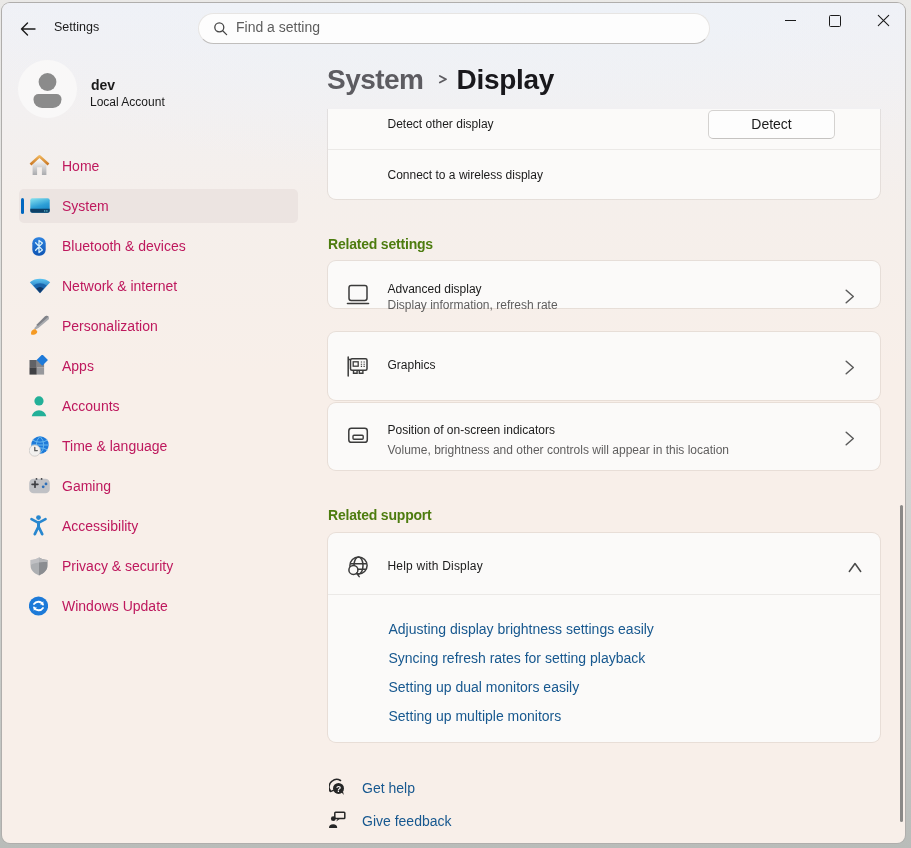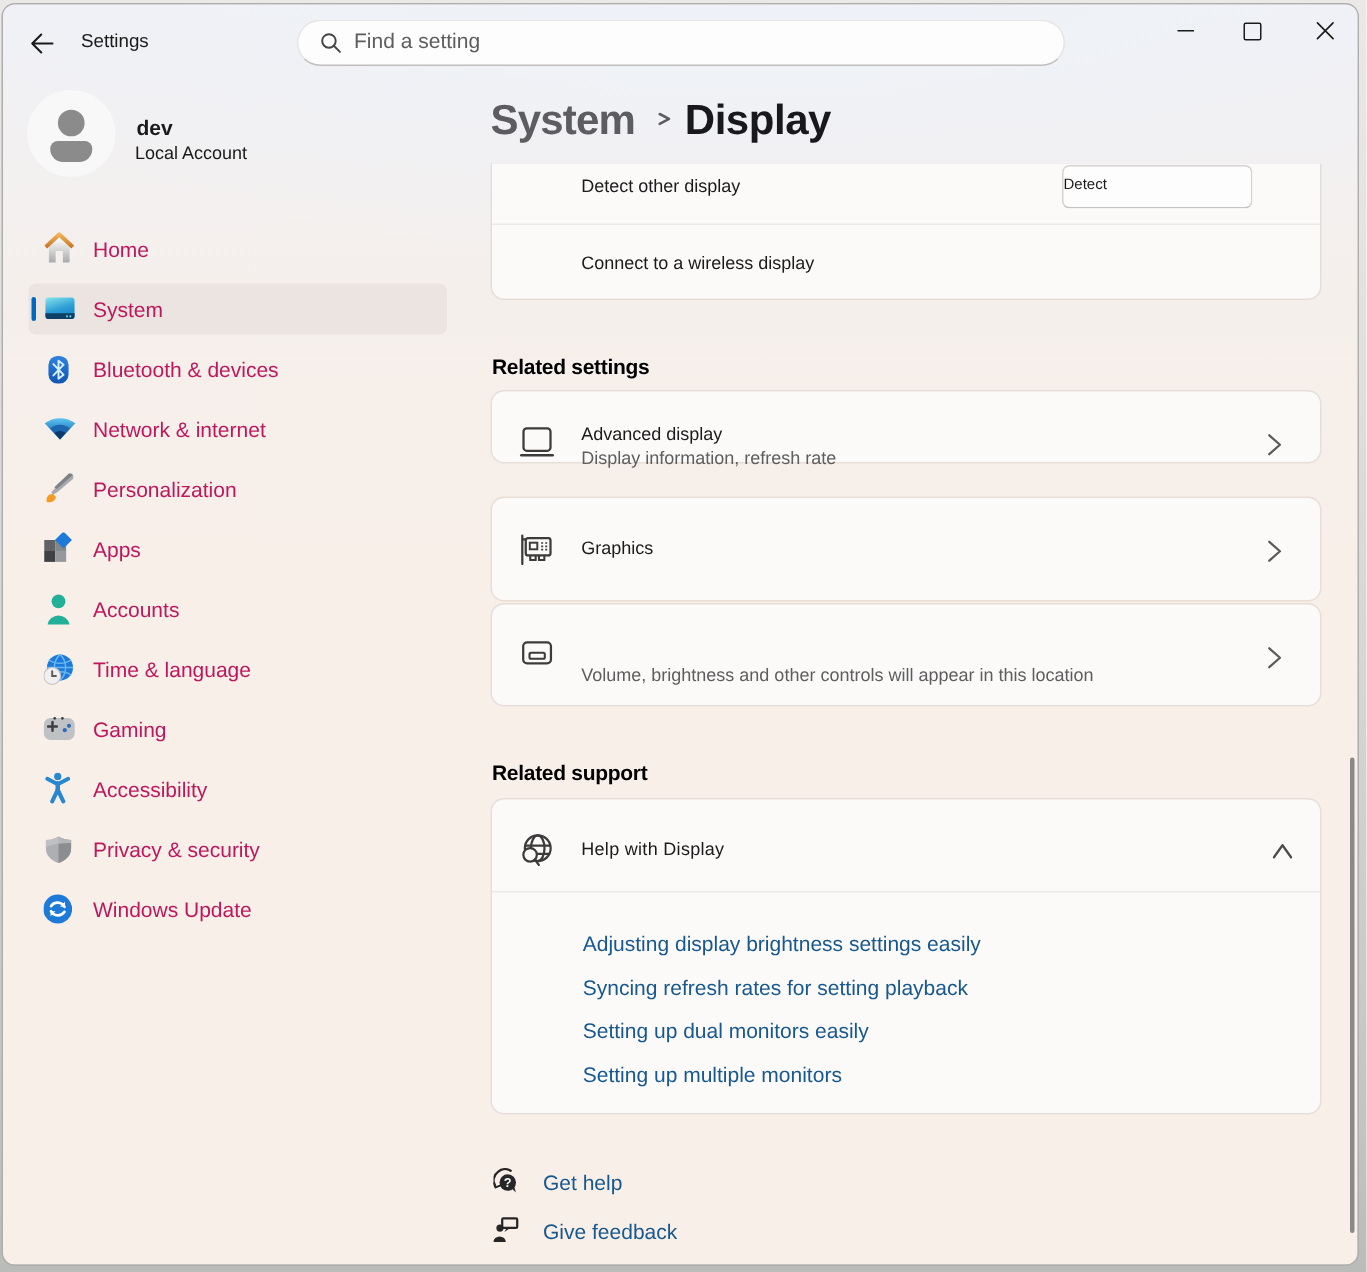--- a/index.html
+++ b/index.html
@@ -41,22 +41,22 @@
   #crumb, #crumb2 { left:327px; top:63.5px; font-size:28px; font-weight:600; color:#19181c; white-space:nowrap; }
   #crumb2 { left:456.5px !important; } #crumb .grey { color:#5d5c61; letter-spacing:-0.55px; }
   #crumb2 .blk { letter-spacing:-0.3px;margin-top:32px; }
   .card { position:absolute; left:328px; width:552px; background:#fbfaf9;
     box-shadow:0 0 0 1px rgba(120,110,100,0.13); border-radius:8px; }
   .cardtext { position:absolute; left:59.5px; }
   .t1 { font-size:12px; color:#1b1b1b; white-space:nowrap; }
   .t2 { font-size:12px; color:#5f5e5e; white-space:nowrap; }
   .btn { position:absolute; left:380px; width:127px; height:29px; border-radius:5px;
     background:#fdfdfd; border:1px solid #d4d2d0; border-bottom-color:#c5c3c1;
-    font-size:10px; color:#1b1b1b; line-height:26px; }
-  .seclbl { position:absolute; left:328px; font-size:14px; font-weight:bold; color:#000000; letter-spacing:-0.2px; }
+    font-size:14px; color:#1b1b1b; text-align:center; line-height:26px; }
+  .seclbl { position:absolute; left:328px; font-size:14px; font-weight:bold; color:#4d7c0f; letter-spacing:-0.2px; }
   .hlink { position:absolute; left:388.5px; font-size:14px; color:#17588f; white-space:nowrap; }
   .divider { position:absolute; left:0; width:100%; height:1px; background:#ebe9e7; }
   #scrollbar { position:absolute; left:900px; top:505px; width:2.5px; height:317px;
     background:#8b8987; border-radius:2px; }
 </style>
 </head>
 <body>
 <div id="win"></div>
 
 <svg class="abs" style="left:19px;top:19.5px" width="18" height="18" viewBox="0 0 18 18">
@@ -260,20 +260,21 @@
   <svg class="abs" style="left:517px;top:27.5px" width="10" height="16" viewBox="0 0 10 16">
     <path d="M1.2 1.2 L8.3 7.5 L1.2 13.8" fill="none" stroke="#5a5a5a" stroke-width="1.5" stroke-linecap="round" stroke-linejoin="round"></path>
   </svg>
 </div>
 
 <div class="card" style="top:403px;height:67px">
   <svg class="abs" style="left:19px;top:22px" width="22" height="22" viewBox="0 0 22 22">
     <rect x="1.8" y="3.3" width="18.5" height="14" rx="2.6" fill="none" stroke="#3b3b3b" stroke-width="1.5"></rect>
     <rect x="6" y="10.2" width="10.2" height="4" rx="1" fill="none" stroke="#3b3b3b" stroke-width="1.4"></rect>
   </svg>
+  <div class="cardtext t1" style="top:19.5px">Position of on-screen indicators</div>
   <div class="cardtext t2" style="top:40px">Volume, brightness and other controls will appear in this location</div>
   <svg class="abs" style="left:517px;top:27.5px" width="10" height="16" viewBox="0 0 10 16">
     <path d="M1.2 1.2 L8.3 7.5 L1.2 13.8" fill="none" stroke="#5a5a5a" stroke-width="1.5" stroke-linecap="round" stroke-linejoin="round"></path>
   </svg>
 </div>
 
 <div class="seclbl" style="top:507px">Related support</div>
 
 <div class="card" style="top:533px;height:209px">
   <svg class="abs" style="left:18px;top:22px" width="24" height="24" viewBox="0 0 24 24">

